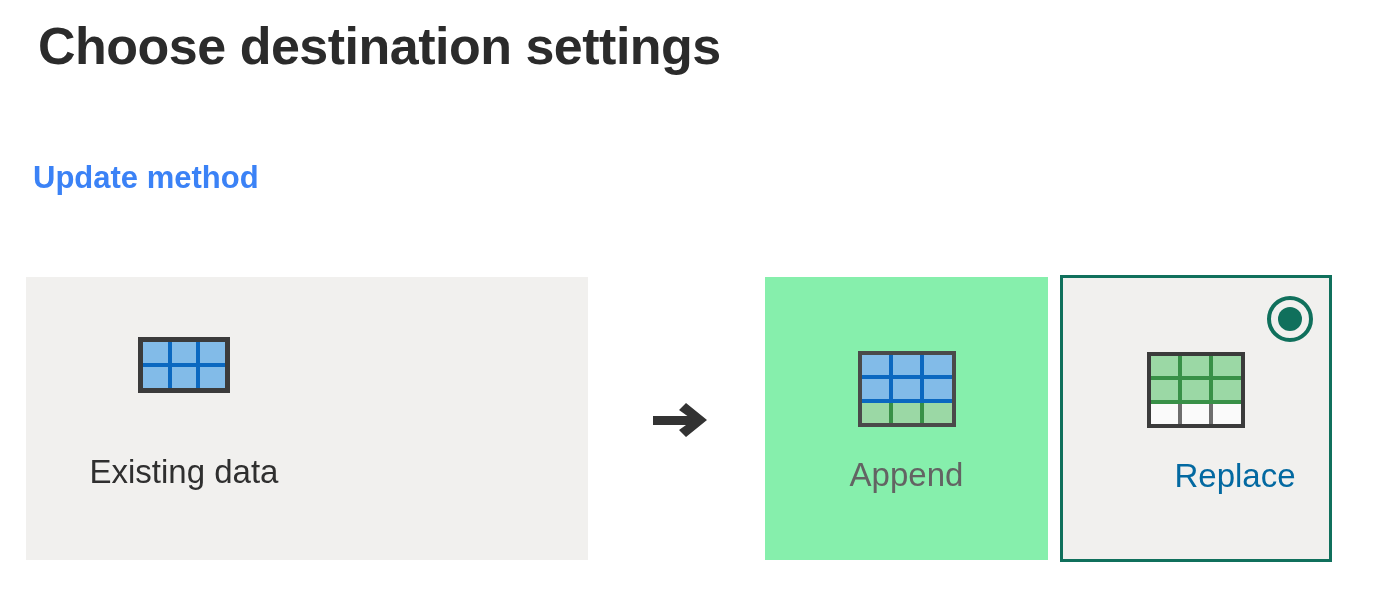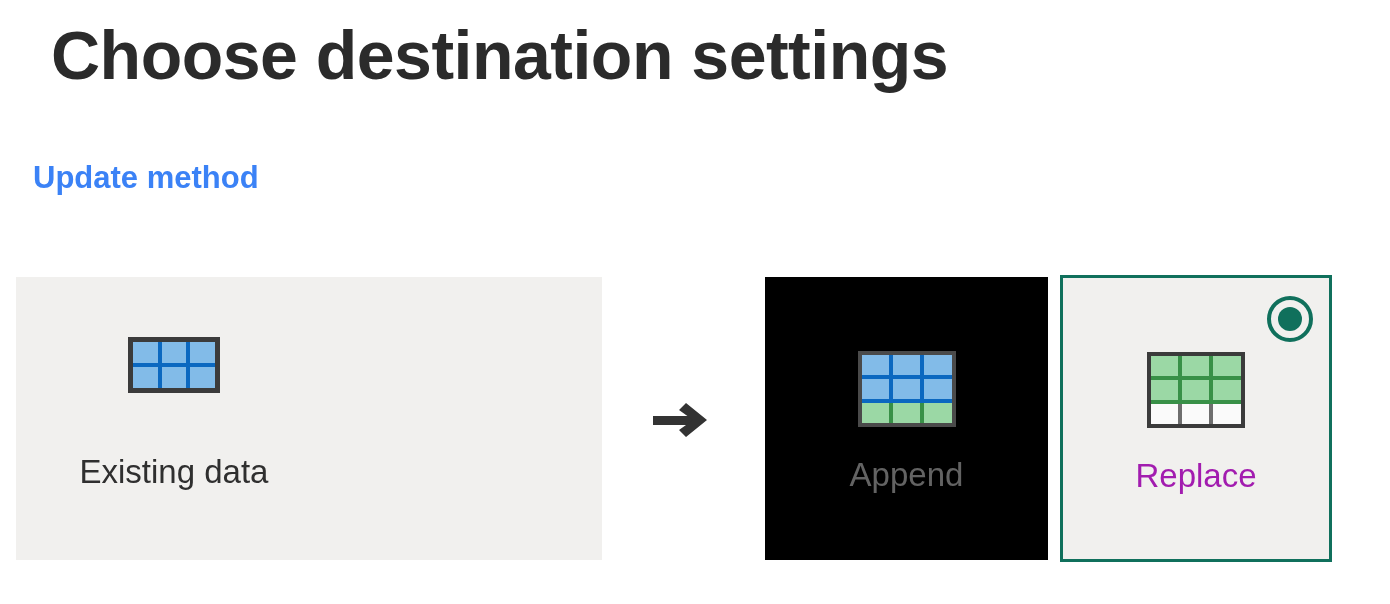--- a/index.html
+++ b/index.html
@@ -12,49 +12,48 @@
     height: 604px;
     position: relative;
     font-family: "Liberation Sans", sans-serif;
     overflow: hidden;
     -webkit-font-smoothing: antialiased;
   }
 
   
   #page-title {
     position: absolute;
-    left: 51px;
+    left: 38px;
     top: 18px;
-    font-size: 68px;
+    font-size: 52px;
     font-weight: bold;
     color: #2b2b2b;
     letter-spacing: -0.5px;
     line-height: 1.1;
     white-space: nowrap;
   }
   #section-title {
     position: absolute;
     left: 33px;
     top: 161px;
     font-size: 31px;
     font-weight: bold;
     color: #3b82f6;
     line-height: 1.1;
     white-space: nowrap;
   }
 
   
   #source-panel {
     position: absolute;
-    left: 16px;
+    left: 26px;
     top: 277px;
     width: 562px;
     height: 283px;
     background: #f1f0ee;
-    padding-left: 24px;
   }
   .source-col {
     position: absolute;
     top: 0;
     height: 100%;
   }
   #source-col-existing { left: 0px;   width: 316px; }
   #source-col-new      { left: 316px; width: 246px; }
 
   .src-icon-wrap {
@@ -79,21 +78,21 @@
     white-space: nowrap;
   }
 
   
   #dest-panel-append {
     position: absolute;
     left: 765px;
     top: 277px;
     width: 283px;
     height: 283px;
-    background: #000000;
+    background: #86efac;
   }
   #dest-panel-replace {
     position: absolute;
     left: 1060px;
     top: 275px;
     width: 272px;
     height: 287px;
     background: #f1f0ee;
     border: 3px solid #10705c;
     box-sizing: border-box;
@@ -113,21 +112,21 @@
     position: absolute;
     top: 178px;
     left: 0;
     width: 100%;
     text-align: center;
     font-size: 33px;
     line-height: 1.2;
     white-space: nowrap;
   }
   #dest-label-append  { color: #636363; }
-  #dest-label-replace { color: #a21caf; }
+  #dest-label-replace { color: #0369a1; padding-left: 39px; }
 
   
   #flow-arrow {
     position: absolute;
     left: 651px;
     top: 398px;
     width: 64px;
     height: 44px;
   }
 

